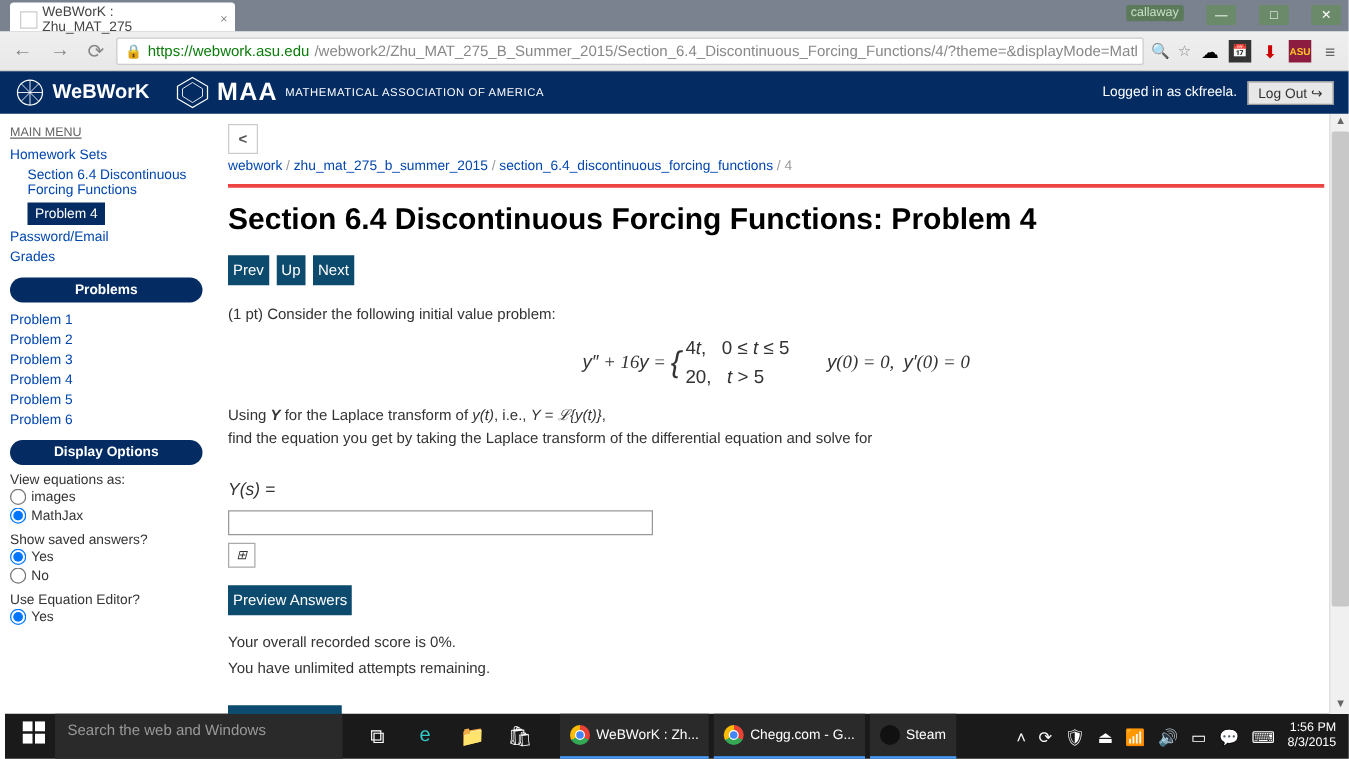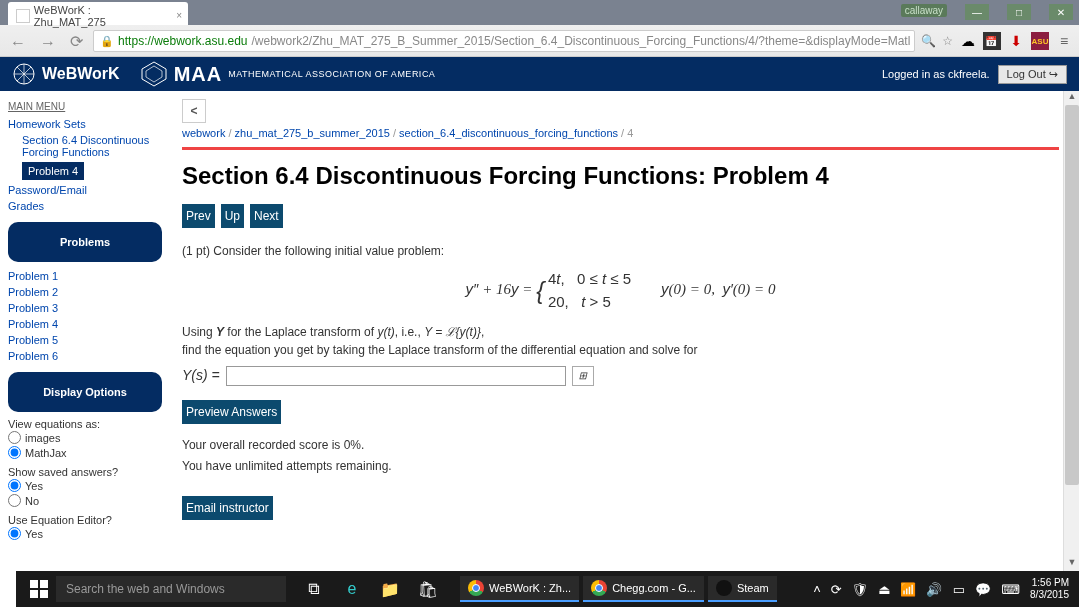--- a/index.html
+++ b/index.html
@@ -32,44 +32,44 @@
 .maa-sub { font-size: 9px; letter-spacing: 0.5px; }
 .header-right { margin-left: auto; display: flex; align-items: center; gap: 8px; font-size: 11px; }
 .logout-btn { background: #e8e8e8; color: #333; border: 1px solid #999; padding: 2px 8px; font-size: 11px; cursor: pointer; }
 
 .main-area { display: flex; height: 480px; }
 .sidebar { width: 170px; padding: 10px 8px; font-size: 11px; }
 .sb-heading { color: #646464; text-decoration: underline; font-size: 10px; margin-bottom: 4px; }
 .sb-link { color: #0046ad; display: block; padding: 2px 0; cursor: pointer; }
 .sb-sub { padding-left: 14px; }
 .sb-active { background: #042c62; color: #fff; padding: 3px 6px; margin: 2px 0; display: inline-block; }
-.sb-pill { background: #042c62; color: #fff; text-align: center; padding: 14px 0; border-radius: 10px; font-size: 11px; font-weight: bold; margin: 8px 0 6px; }
+.sb-pill { background: #042c62; color: #fff; text-align: center; padding: 4px 0; border-radius: 10px; font-size: 11px; font-weight: bold; margin: 8px 0 6px; }
 .radio-row { display: flex; align-items: center; gap: 4px; padding: 1px 0; color: #333; }
 .radio-row input { margin: 0; }
 
 .content { flex: 1; padding: 8px 20px 8px 12px; overflow-y: auto; position: relative; }
 .back-chevron { border: 1px solid #ccc; width: 24px; height: 24px; display: flex; align-items: center; justify-content: center; font-weight: bold; color: #555; cursor: pointer; margin-bottom: 4px; }
 .breadcrumb { color: #999; font-size: 11px; border-bottom: 3px solid #ef4444; padding-bottom: 8px; margin-bottom: 12px; }
 .breadcrumb a { color: #0046ad; text-decoration: none; }
 .page-title { font-size: 24px; font-weight: bold; margin-bottom: 14px; }
 .nav-btns { display: flex; gap: 6px; margin-bottom: 14px; }
 .blue-btn { background: #0c4a6e; color: #fff; border: none; padding: 5px 4px; font-size: 12px; cursor: pointer; }
 .problem-body { font-size: 12px; color: #333; line-height: 1.5; }
 .math-block { text-align: center; margin: 8px 0 10px; font-family: 'Times New Roman', serif; font-size: 15px; font-style: italic; }
-.ans-row { display: flex; align-items: center; gap: 6px; margin: 6px 0 14px; font-family: 'Times New Roman', serif; font-style: italic; font-size: 14px; }
+.ans-row { display: flex; align-items: flex-start; gap: 6px; margin: 22px 0 14px; font-family: 'Times New Roman', serif; font-style: italic; font-size: 14px; flex-direction: column; }
 .ans-input { width: 340px; height: 20px; border: 1px solid #999; padding: 1px 3px; }
 .ans-helper { border: 1px solid #aaa; width: 22px; height: 20px; display: flex; align-items: center; justify-content: center; cursor: pointer; font-size: 10px; }
 .action-btns { display: flex; gap: 20px; margin-bottom: 12px; }
 .status-text { font-size: 12px; color: #333; margin-bottom: 3px; }
 .instructor-btn { margin-top: 18px; }
 .scrollbar { position: absolute; right: 0; top: 0; width: 16px; height: 100%; background: #f0f0f0; border-left: 1px solid #ddd; }
 .scroll-thumb { position: absolute; top: 14px; width: 14px; left: 1px; height: 380px; background: #c8c8c8; border-radius: 2px; }
 .scroll-arrow { position: absolute; width: 16px; height: 14px; font-size: 9px; text-align: center; color: #666; }
 
-.taskbar { position: absolute; bottom: 0; left: 16px; right: 0; height: 36px; background: #1a1a1a; display: flex; align-items: center; color: #fff; font-size: 11px; padding: 0 6px; }
+.taskbar { position: absolute; bottom: 0; left: 4px; right: 0; height: 36px; background: #1a1a1a; display: flex; color: #fff; font-size: 11px; padding: 0 6px; }
 .start-btn { width: 34px; height: 30px; display: flex; align-items: center; justify-content: center; }
 .search-box { background: #2a2a2a; color: #999; padding: 6px 10px; width: 230px; font-size: 12px; }
 .task-icons { display: flex; gap: 14px; margin-left: 16px; align-items: center; }
 .task-icons span { width: 24px; height: 24px; display: flex; align-items: center; justify-content: center; font-size: 16px; }
 .task-apps { display: flex; gap: 4px; margin-left: 20px; }
 .task-app { display: flex; align-items: center; gap: 5px; padding: 4px 8px; background: #2a2a2a; font-size: 11px; border-bottom: 2px solid #4a9eff; }
 .chrome-dot { width: 16px; height: 16px; border-radius: 50%; background: conic-gradient(#ea4335 0 120deg, #34a853 120deg 240deg, #fbbc05 240deg 360deg); position: relative; }
 .chrome-dot::after { content: ''; position: absolute; inset: 4px; background: #4285f4; border-radius: 50%; border: 1px solid #fff; }
 .steam-icon { width: 16px; height: 16px; border-radius: 50%; background: #111; }
 .tray { margin-left: auto; display: flex; align-items: center; gap: 10px; font-size: 11px; }

